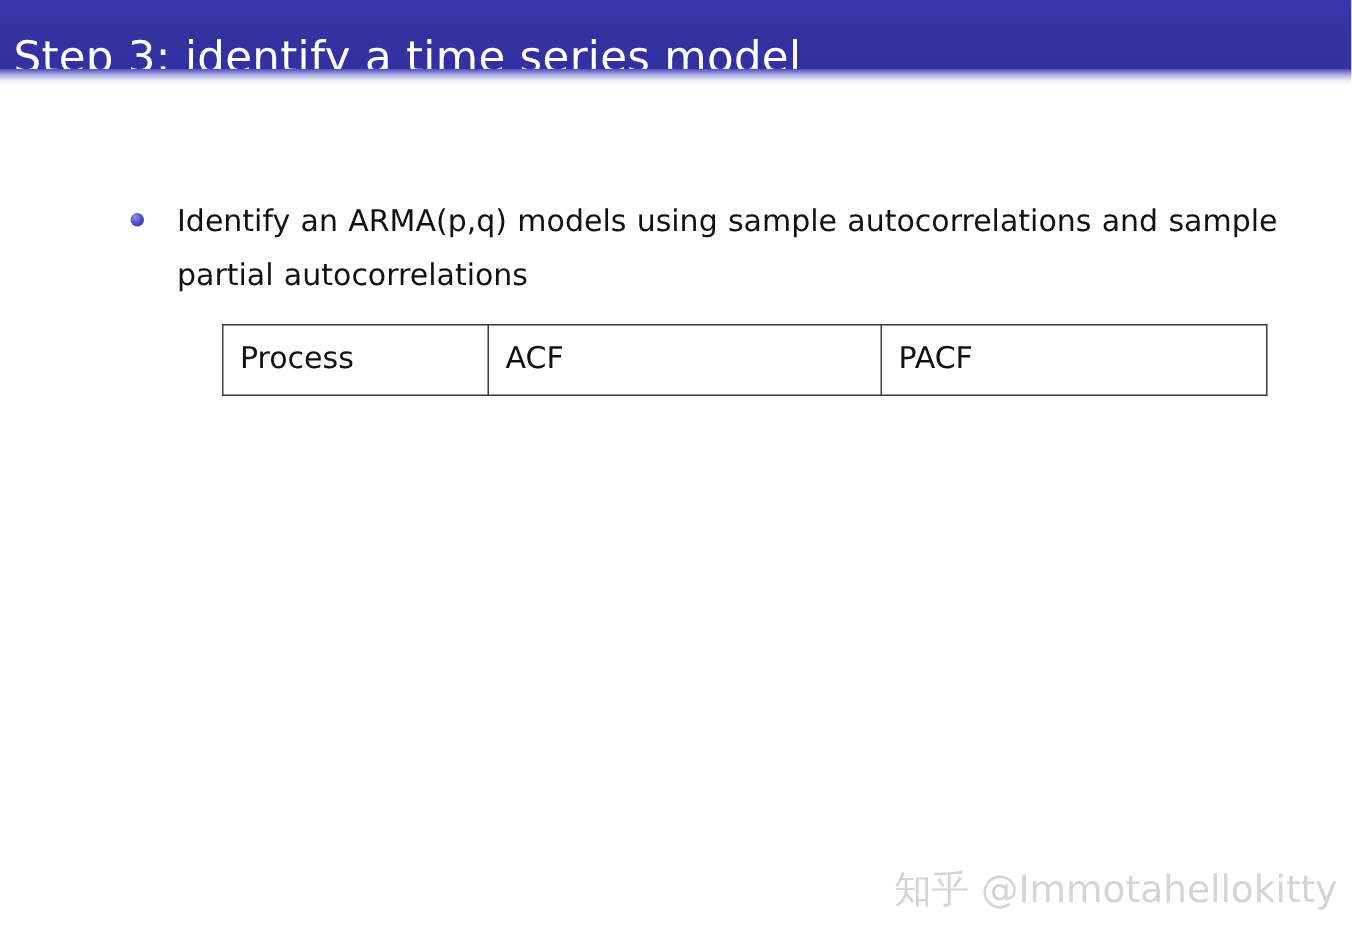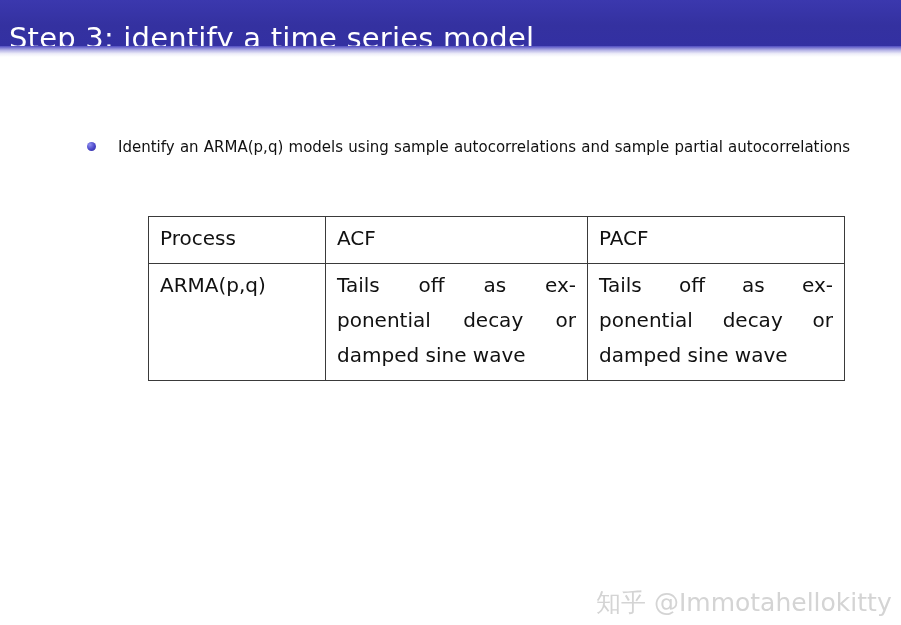--- a/index.html
+++ b/index.html
@@ -66,21 +66,21 @@
     position: absolute;
     left: 1px;
     top: 13px;
     width: 9px;
     height: 9px;
     border-radius: 50%;
     background: radial-gradient(circle at 33% 30%, #8f8ff0 0%, #4a46c8 55%, #2e2a9a 100%);
   }
   #bullet-text {
     display: block;
-    font-size: 15px;
+    font-size: 20px;
     line-height: 36px;
     color: #111111;
     word-spacing: 0.5px;
   }
 
   
   #acf-table {
     position: absolute;
     left: 148px;
     top: 216px;
@@ -134,21 +134,20 @@
   #watermark {
     position: absolute;
     left: 596px;
     top: 578px;
     font-size: 25px;
     line-height: 30px;
     color: #d4d4d4;
     white-space: nowrap;
     font-family: "DejaVu Sans", sans-serif;
     user-select: none;
-    margin-top: 10px;
   }
 </style>
 </head>
 <body>
 
 <div id="title-band">
   <div id="slide-title">Step 3: identify a time series model</div>
 </div>
 <div id="title-band-glow"></div>
 
@@ -166,29 +165,16 @@
     <col class="c-pacf">
   </colgroup>
   <thead>
     <tr>
       <th>Process</th>
       <th>ACF</th>
       <th>PACF</th>
     </tr>
   </thead>
   <tbody>
-    <tr class="body-row last-row">
-      <td>ARMA(p,q)</td>
-      <td class="justified">
-        <span class="cell-just">Tails off as ex-</span>
-        <span class="cell-just">ponential decay or</span>
-        <span class="cell-just-last">damped sine wave</span>
-      </td>
-      <td class="justified">
-        <span class="cell-just">Tails off as ex-</span>
-        <span class="cell-just">ponential decay or</span>
-        <span class="cell-just-last">damped sine wave</span>
-      </td>
-    </tr>
   </tbody>
 </table>
 
 <div id="watermark">知乎 @Immotahellokitty</div>
 
 </body></html>

